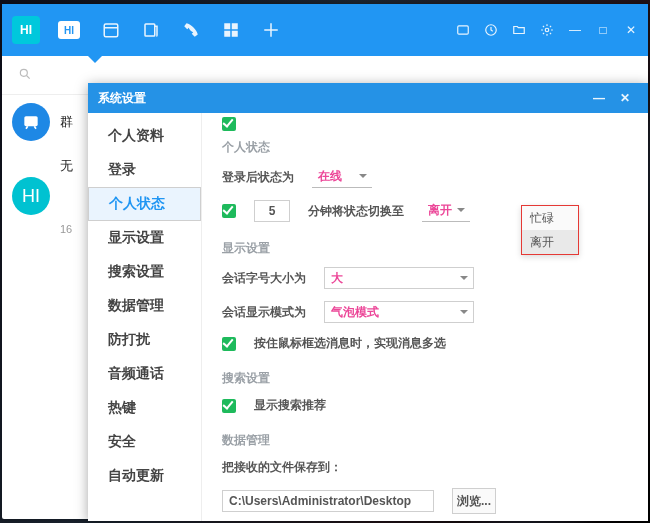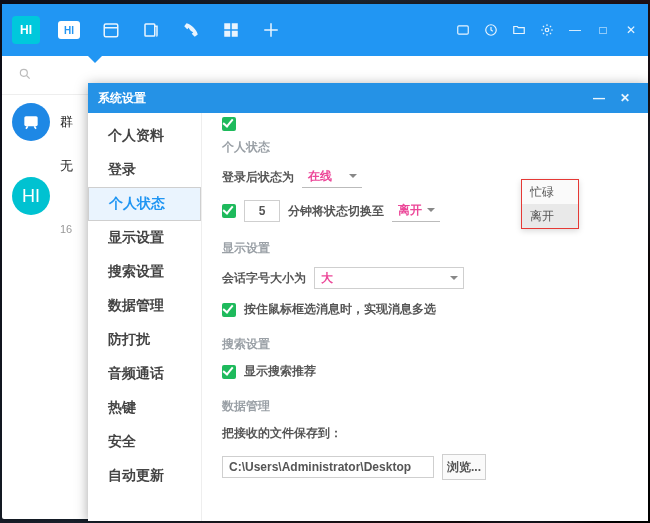--- a/index.html
+++ b/index.html
@@ -44,21 +44,21 @@
   .dlg-title{height:30px;background:#2592e6;color:#fff;display:flex;align-items:center;padding:0 10px;font-size:12px;position:relative;}
   .dlg-title .sp{flex:1;}
   .dlg-title .dbtn{width:26px;text-align:center;opacity:.9;}
   .dlg-body{flex:1;display:flex;min-height:0;}
   .dlg-nav{width:114px;border-right:1px solid #eee;padding-top:6px;box-sizing:border-box;}
   .dlg-nav .item{height:34px;display:flex;align-items:center;padding-left:20px;font-size:14px;color:#444;cursor:default;}
   .dlg-nav .item.sel{color:#2196f3;background:#eaf4fe;}
   .dlg-main{flex:1;overflow:hidden;padding:4px 0 0 0;color:#555;position:relative;}
   .sect-label{color:#9aa0a6;font-size:12px;margin:18px 0 10px 20px;}
   .sect-label.first{margin-top:8px;}
-  .line{display:flex;align-items:center;margin:0 0 12px 20px;font-size:12px;gap:8px;flex-wrap:wrap;}
+  .line{display:flex;align-items:center;margin:0 0 12px 20px;font-size:12px;gap:18px;flex-wrap:wrap;}
   .chk{width:14px;height:14px;background:#1eba5c;border-radius:2px;position:relative;flex:0 0 14px;}
   .chk.top{margin-right:2px;}
   .chk::after{content:"";position:absolute;left:3px;top:0px;width:4px;height:8px;border:2px solid #fff;border-top:none;border-left:none;transform:rotate(40deg);}
   .sel{height:22px;border:1px solid #cfcfcf;background:#fff;display:flex;align-items:center;padding:0 18px 0 6px;position:relative;min-width:70px;box-sizing:border-box;font-size:12px;color:#ec4899;}
   .sel .caret{position:absolute;right:5px;top:8px;border:4px solid transparent;border-top-color:#888;}
   .sel.underline{border:none;border-bottom:1px solid #bbb;min-width:60px;}
   .num{width:34px;height:20px;border:1px solid #cfcfcf;text-align:center;line-height:20px;font-size:12px;}
   .path-input{width:212px;height:22px;border:1px solid #cfcfcf;padding:0 6px;display:flex;align-items:center;font-size:12px;box-sizing:border-box;overflow:hidden;white-space:nowrap;}
   .btn{height:24px;border:1px solid #cfcfcf;background:#fafafa;padding:0 4px;display:flex;align-items:center;font-size:12px;}
 
@@ -205,20 +205,27 @@
 
         <div class="sect-label">显示设置</div>
         <div class="line">
           <span>会话字号大小为</span>
           <span class="sel" style="min-width:150px">
             <span>大</span>
             <span class="caret"></span>
           </span>
         </div>
         <div class="line">
+          <span>会话显示模式为</span>
+          <span class="sel" style="min-width:150px">
+            <span>气泡模式</span>
+            <span class="caret"></span>
+          </span>
+        </div>
+        <div class="line">
           <span class="chk"></span>
           <span>按住鼠标框选消息时，实现消息多选</span>
         </div>
 
         <div class="sect-label">搜索设置</div>
         <div class="line">
           <span class="chk"></span>
           <span>显示搜索推荐</span>
         </div>
 
@@ -228,18 +235,18 @@
           </div>
         <div class="line">
           <span class="path-input">C:\Users\Administrator\Desktop</span>
           <span class="btn">浏览...</span>
         </div>
 
       </div>
     </div>
   </div>
 
-  <div class="dd" id="dd" style="left:521px;top:179px">
+  <div class="dd" id="dd" style="left:521px;top:205px">
       <div class="opt">忙碌</div>
       <div class="opt hl">离开</div>
     </div>
 
 </div>
 
 </body></html>

